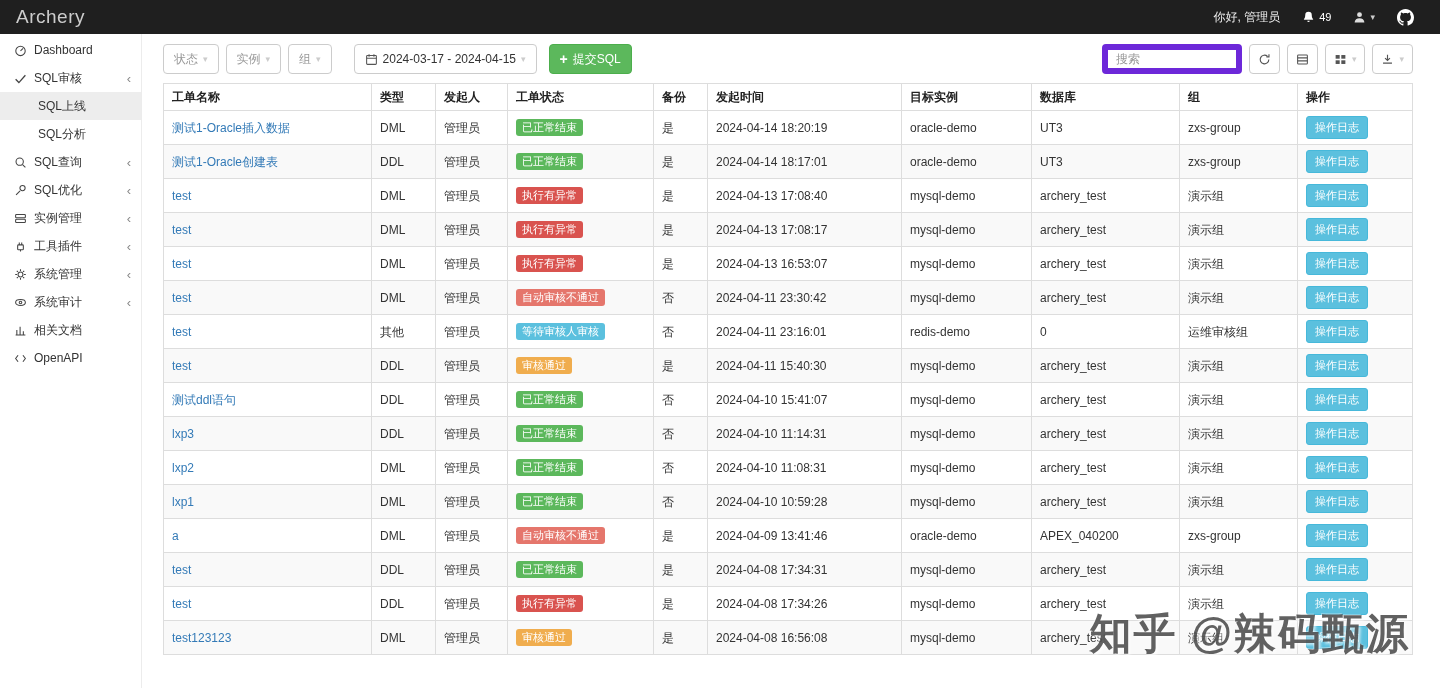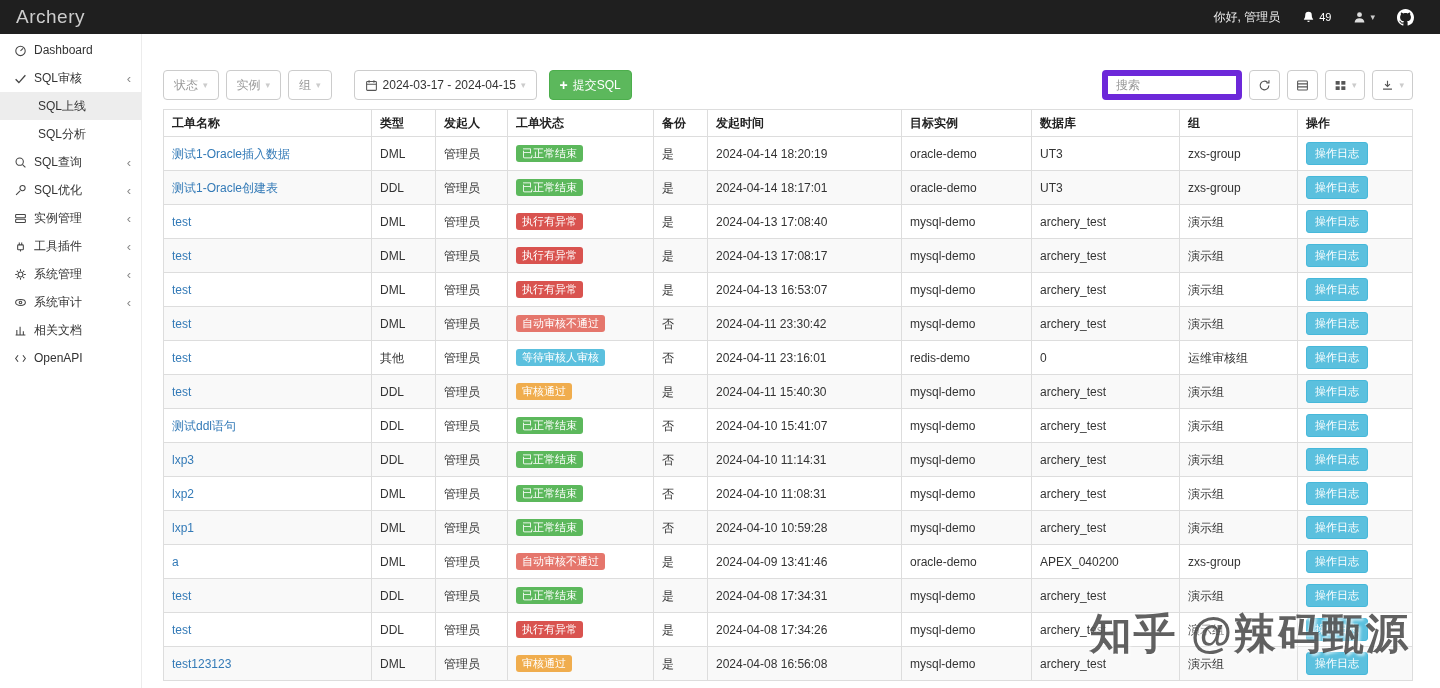--- a/index.html
+++ b/index.html
@@ -22,21 +22,21 @@
   .sidebar { width: 142px; flex: 0 0 142px; border-right: 1px solid #ececec; padding-top: 2px; background: #fff; }
   .side-item { height: 28px; display: flex; align-items: center; padding: 0 10px 0 14px; cursor: pointer; color: #333; }
   .side-item .slabel { flex: 1; }
   .side-child { padding-left: 38px; }
   .side-active { background: #ededed; }
   .sicon { width: 20px; display: inline-flex; align-items: center; color: #444; }
   .chev { color: #888; font-size: 13px; }
 
   
   .main { flex: 1; padding: 10px 27px 0 21px; display: flex; flex-direction: column; position: relative; overflow: hidden; }
-  .toolbar { display: flex; justify-content: space-between; align-items: center; margin-bottom: 9px; margin-top: 26px; }
+  .toolbar { display: flex; justify-content: space-between; align-items: center; margin-bottom: 9px; }
   .tb-left, .tb-right { display: flex; align-items: center; gap: 7px; }
   .btn { height: 30px; display: inline-flex; align-items: center; gap: 5px; padding: 0 10px; background: #fff; border: 1px solid #ccc; border-radius: 4px; font-size: 12px; color: #333; cursor: pointer; font-family: inherit; }
   .btn-muted { color: #999; }
   .btn-date { margin-left: 15px; }
   .btn-green { background: #5cb85c; border-color: #4cae4c; color: #fff; margin-left: 5px; }
   .plus { font-size: 14px; font-weight: bold; line-height: 1; }
   .search-input { width: 140px; height: 30px; border: 6px solid #6d28d9; border-radius: 4px; padding: 0 8px; font-size: 12px; color: #333; font-family: inherit; }
   .search-input::placeholder { color: #999; }
   .icon-btn { padding: 0 8px; color: #555; }
 

